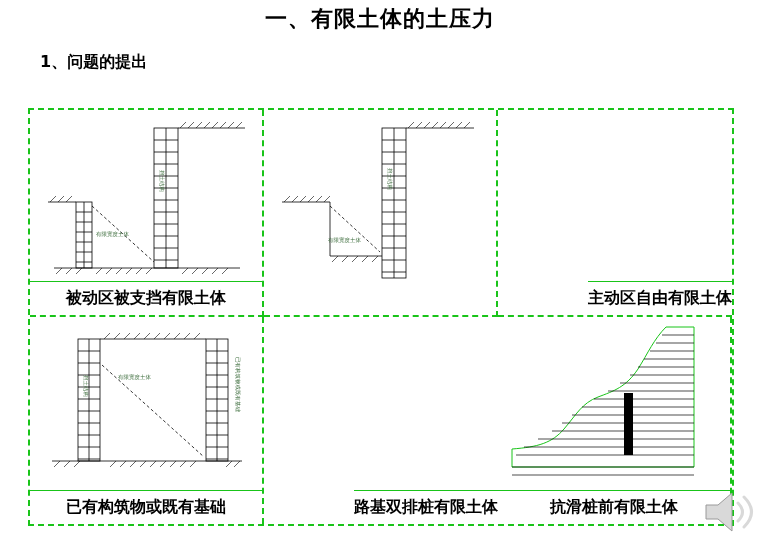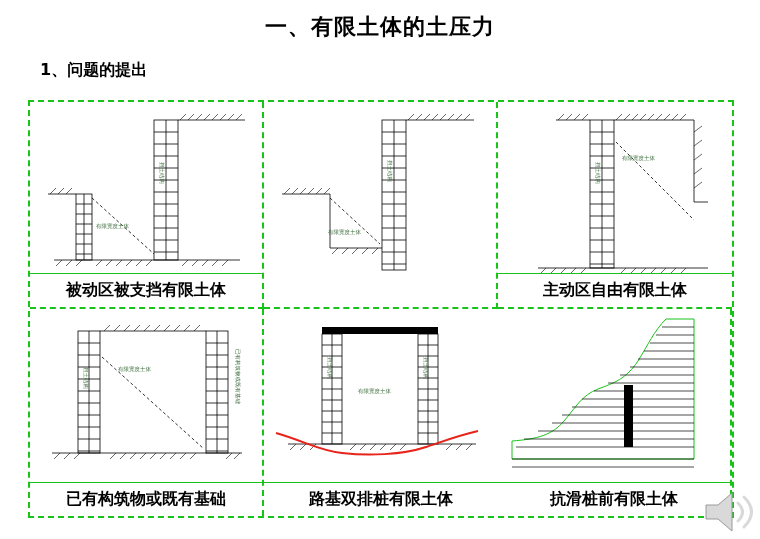--- a/index.html
+++ b/index.html
@@ -9,46 +9,46 @@
     background:#ffffff;
     font-family:"DejaVu Sans", sans-serif;
     position:relative;
     overflow:hidden;
   }
   #title {
     text-align:center;
     font-size:22px;
     font-weight:bold;
     color:#000;
-    margin-top:12px;
+    margin-top:4px;
     letter-spacing:1px;
   }
   #subtitle {
     margin:18px 0 8px 40px;
     font-size:16px;
     font-weight:bold;
     color:#000;
   }
   #grid {
     position:absolute;
-    left:28px; top:100px;
+    left:28px; top:108px;
     width:706px; height:418px;
     border:2px dashed #19c419;
     display:grid;
     grid-template-columns:1fr 1fr 1fr;
     grid-template-rows:1fr 1fr;
   }
   .cell {
     border-right:2px dashed #19c419;
     border-bottom:2px dashed #19c419;
     display:flex;
     flex-direction:column;
     position:relative;
   }
-  .cell.c3 { border-right:none; }
+  .cell.c3 { border-right:none;align-items:flex-end; }
   .cell.r2 { border-bottom:none; }
   .fig {
     flex:1 1 auto;
     position:relative;
     overflow:hidden;
   }
   .fig svg { position:absolute; left:0; top:0; }
   .caption {
     height:34px;
     display:flex;

